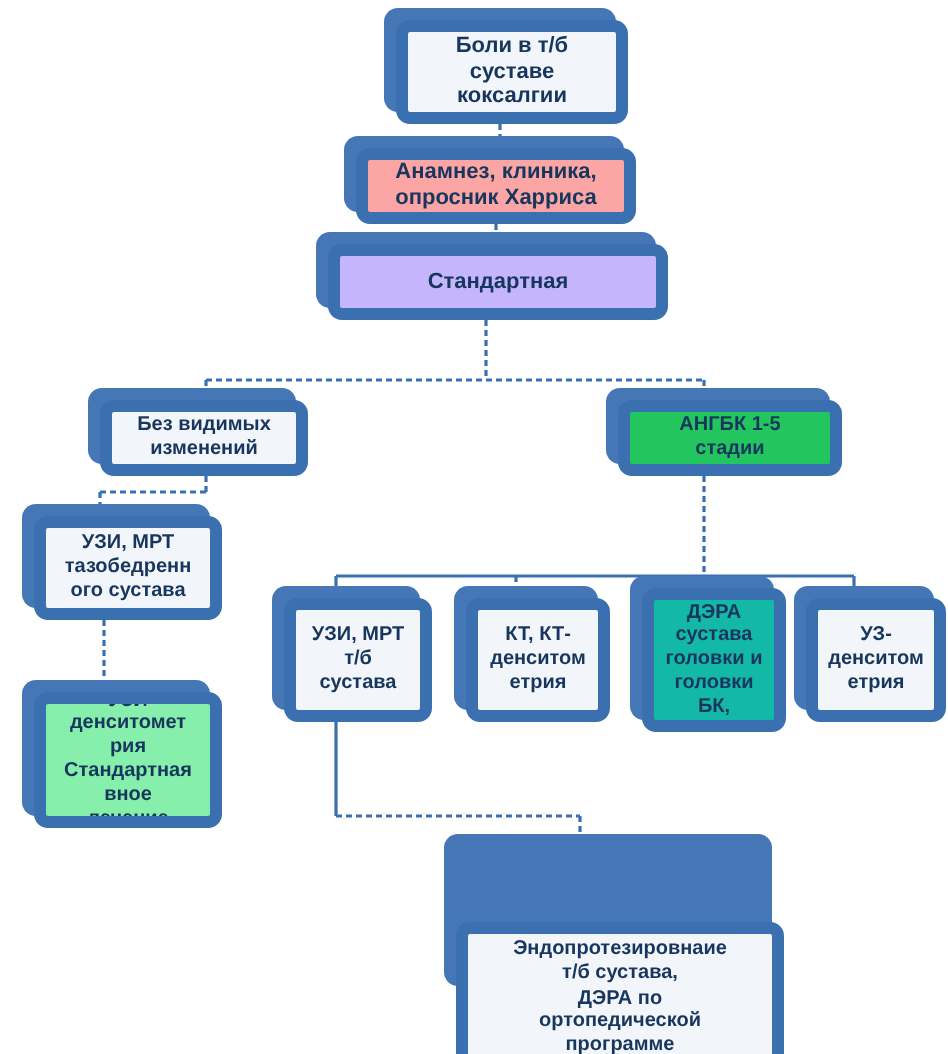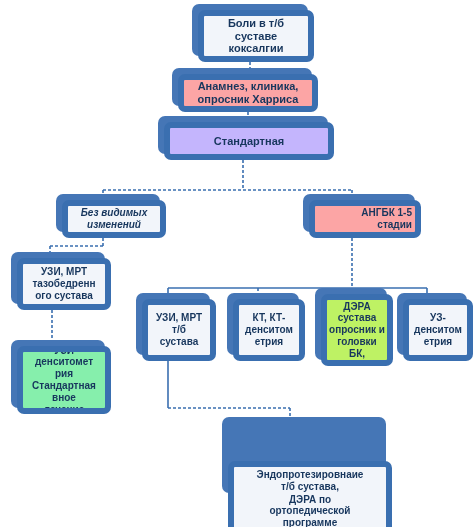--- a/index.html
+++ b/index.html
@@ -124,30 +124,30 @@
           <span class="ln">Анамнез, клиника,</span>
           <span class="ln">опросник Харриса</span>
         </div>
       </div>
       <div class="node" style="left: 158px; top: 116px; width: 170px; height: 38px;">
         <div class="shadow" style="background: rgb(69, 118, 182);"></div>
         <div class="face" style="background: #c4b5fd; border-color: rgb(58, 111, 176); color: rgb(23, 54, 93); font-size: 11px;">
           <span class="ln">Стандартная</span>
         </div>
       </div>
-      <div class="node" style="left: 56px; top: 194px; width: 104px; height: 38px; font-style: italic;">
+      <div class="node" style="left: 44px; top: 194px; width: 104px; height: 38px;">
         <div class="shadow" style="background: rgb(69, 118, 182);"></div>
         <div class="face" style="background: rgb(242, 245, 250); border-color: rgb(58, 111, 176); color: rgb(23, 54, 93); font-size: 10px;">
           <span class="ln">Без видимых</span>
           <span class="ln">изменений</span>
         </div>
       </div>
       <div class="node" style="left: 303px; top: 194px; width: 112px; height: 38px;">
         <div class="shadow" style="background: rgb(69, 118, 182);"></div>
-        <div class="face" style="background: #fca5a5; border-color: rgb(58, 111, 176); color: rgb(23, 54, 93); font-size: 10px; align-items: flex-end;">
+        <div class="face" style="background: #22c55e; border-color: rgb(58, 111, 176); color: rgb(23, 54, 93); font-size: 10px;">
           <span class="ln">АНГБК 1-5</span>
           <span class="ln">стадии</span>
         </div>
       </div>
       <div class="node" style="left: 11px; top: 252px; width: 94px; height: 52px;">
         <div class="shadow" style="background: rgb(69, 118, 182);"></div>
         <div class="face" style="background: rgb(242, 245, 250); border-color: rgb(58, 111, 176); color: rgb(23, 54, 93); font-size: 10px;">
           <span class="ln">УЗИ, МРТ</span>
           <span class="ln">тазобедренн</span>
           <span class="ln">ого сустава</span>
@@ -176,24 +176,24 @@
       <div class="node" style="left: 227px; top: 293px; width: 72px; height: 62px; padding-left: 46px;">
         <div class="shadow" style="background: rgb(69, 118, 182);"></div>
         <div class="face" style="background: rgb(242, 245, 250); border-color: rgb(58, 111, 176); color: rgb(23, 54, 93); font-size: 10px;">
           <span class="ln">КТ, КТ-</span>
           <span class="ln">денситом</span>
           <span class="ln">етрия</span>
         </div>
       </div>
       <div class="node" style="left: 315px; top: 288px; width: 72px; height: 72px;">
         <div class="shadow" style="background: rgb(69, 118, 182);"></div>
-        <div class="face" style="background: #bef264; border-color: rgb(58, 111, 176); color: rgb(23, 54, 93); font-size: 10px;">
+        <div class="face" style="background: #14b8a6; border-color: rgb(58, 111, 176); color: rgb(23, 54, 93); font-size: 10px;">
           <span class="ln">ДЭРА</span>
           <span class="ln">сустава</span>
-          <span class="ln">опросник и</span>
+          <span class="ln">головки и</span>
           <span class="ln">головки</span>
           <span class="ln">БК,</span>
         </div>
       </div>
       <div class="node" style="left: 397px; top: 293px; width: 70px; height: 62px;">
         <div class="shadow" style="background: rgb(69, 118, 182);"></div>
         <div class="face" style="background: rgb(242, 245, 250); border-color: rgb(58, 111, 176); color: rgb(23, 54, 93); font-size: 10px;">
           <span class="ln">УЗ-</span>
           <span class="ln">денситом</span>
           <span class="ln">етрия</span>

